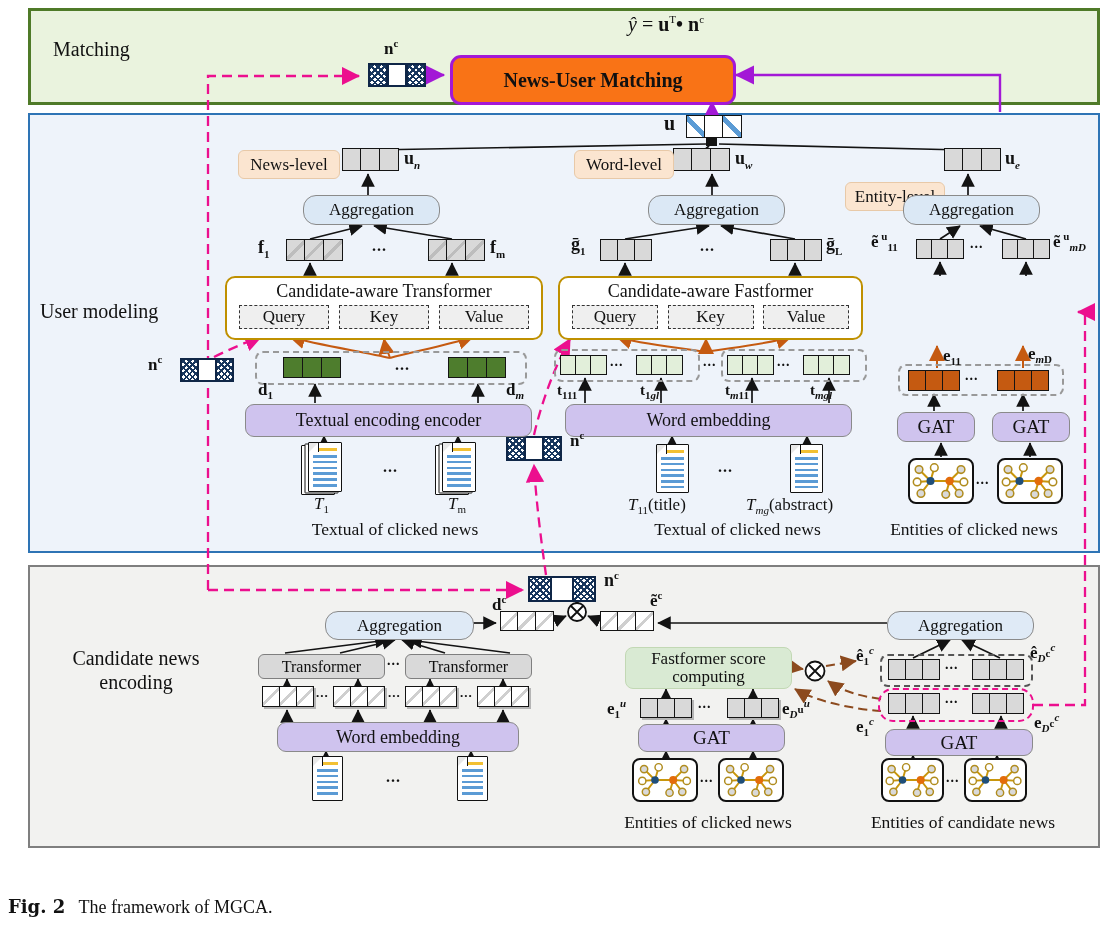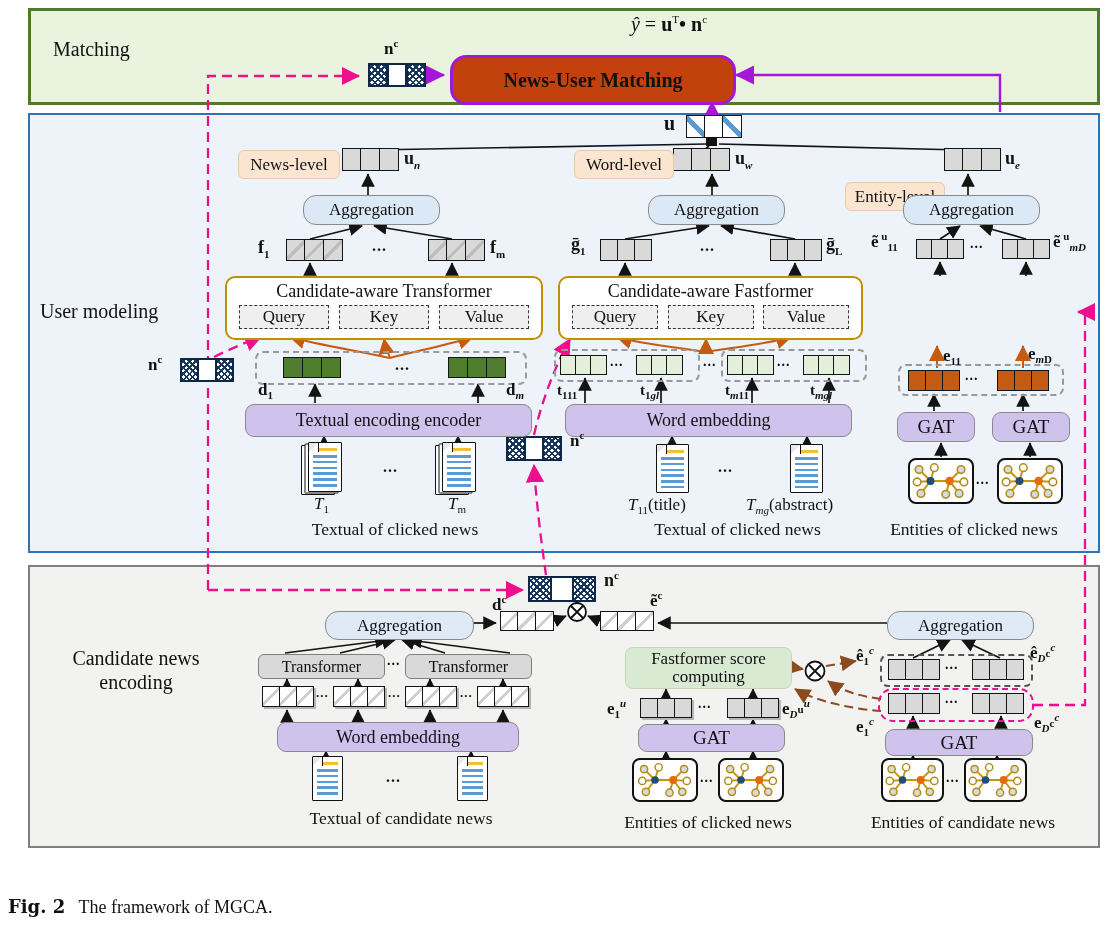--- a/index.html
+++ b/index.html
@@ -17,21 +17,21 @@
   .dots{position:absolute;z-index:12;font-size:16px;font-weight:bold;letter-spacing:1px;}
   .pill{position:absolute;z-index:11;background:#fbe5d0;border:1px solid #e8c9a8;border-radius:6px;display:flex;align-items:center;justify-content:center;font-size:17px;text-align:right;}
   .agg{position:absolute;z-index:11;background:#dbe8f5;border:1.6px solid #8a8a8a;border-radius:13px;display:flex;align-items:center;justify-content:center;font-size:17px;}
   .goldbox{position:absolute;z-index:11;background:#fff;border:2px solid #bf9000;border-radius:10px;box-sizing:border-box;text-align:center;}
   .goldbox .ttl{font-size:18px;margin-top:3px;}
   .qkvrow{display:flex;justify-content:space-between;padding:3px 12px 0 12px;}
   .qkv{border:1.8px dashed #333;background:#efefef;font-size:17px;text-align:center;padding:1px 0;box-sizing:border-box;}
   .purbox{position:absolute;z-index:11;background:#cfc3ee;border:1.6px solid #8a8a8a;border-radius:9px;display:flex;align-items:center;justify-content:center;font-size:18px;}
   .graybox{position:absolute;z-index:11;background:#d9d9d9;border:1.6px solid #7f7f7f;border-radius:6px;display:flex;align-items:center;justify-content:center;font-size:16px;}
   .greenbox{position:absolute;z-index:11;background:#d9ead3;border:1px solid #c2d8b4;border-radius:8px;text-align:center;font-size:17px;line-height:1.05;display:flex;flex-direction:column;align-items:center;justify-content:center;}
-  .numbox{position:absolute;z-index:11;background:#c2410c;border:3px solid #a318d6;border-radius:16px;display:flex;align-items:center;justify-content:center;font-weight:bold;font-size:20px;}
+  .numbox{position:absolute;z-index:11;background:#f97316;border:3px solid #a318d6;border-radius:11px;display:flex;align-items:center;justify-content:center;font-weight:bold;font-size:20px;}
   .dashbox{position:absolute;z-index:8;border:2px dashed #999;border-radius:8px;box-sizing:border-box;}
   .dashbox.dark{border-color:#555;}
   .pinkbox{position:absolute;z-index:8;border:2.6px dashed #ec0f8e;border-radius:15px;box-sizing:border-box;}
   .vec{position:absolute;z-index:10;display:flex;}
   .vec .c{flex:1;border:1.7px solid #141414;margin-left:-1.7px;background:#d9d9d9;}
   .vec .c:first-child{margin-left:0;}
   .vec-grayh .c{background:linear-gradient(135deg,transparent 44%,#bdbdbd 44% 56%,transparent 56%),#d9d9d9;}
   .vec-green .c{background:#4e7d2d;}
   .vec-lg .c{background:#e2efda;}
   .vec-orange .c{background:#c55a11;}
@@ -193,21 +193,21 @@
 
     <g stroke="#111" stroke-width="1.8">
       <circle cx="577" cy="612" r="9" fill="#fff"></circle>
       <path d="M571,606 L583,618 M583,606 L571,618"></path>
       <circle cx="815" cy="671" r="9.5" fill="#fff"></circle>
       <path d="M809,665 L821,677 M821,665 L809,677"></path>
     </g>
   </svg>
 
   <div class="seclab" style="left:53px;top:38px;">Matching</div>
-  <div class="lbl" style="left:569px;top:14px;width:200px;text-align:center;font-size:20px;font-weight:normal;z-index:12;"><i>ŷ</i> = <b>u</b><sup>T</sup><b>•</b> <b>n</b><sup>c</sup></div>
+  <div class="lbl" style="left:628px;top:14px;width:200px;text-align:left;font-size:20px;font-weight:normal;z-index:12;"><i>ŷ</i> = <b>u</b><sup>T</sup><b>•</b> <b>n</b><sup>c</sup></div>
   <div class="lbl" style="left:384px;top:38px;font-size:17px;"><b>n</b><sup>c</sup></div>
   <div class="vec vec-nc" style="left:368px;top:63px;width:58px;height:24px;">
       <span class="c"></span>
       <span class="c"></span>
       <span class="c"></span>
     </div>
   <div class="numbox" style="left:450px;top:55px;width:280px;height:44px;">News-User Matching</div>
 
   <div class="seclab" style="left:40px;top:300px;">User modeling</div>
 
@@ -535,21 +535,20 @@
       </div>
   </div>
   <div class="dots" style="left:386px;top:768px;">...</div>
   <div class="docstack" style="left:457px;top:756px;width:31px;height:45px;">
     <div class="sheet">
         <div class="fold"></div>
         <div class="yline"></div>
         <div class="blines"></div>
       </div>
   </div>
-  <div class="cap" style="left:266px;top:808px;width:270px;">Textual of candidate news</div>
 
   <div class="greenbox" style="left:625px;top:647px;width:165px;height:40px;">
     <div>Fastformer score</div>
     <div>computing</div>
   </div>
   <div class="lbl" style="left:607px;top:698px;font-size:17px;"><b>e</b><sub>1</sub><sup><i>u</i></sup></div>
   <div class="vec vec-sh" style="left:640px;top:698px;width:52px;height:20px;">
       <span class="c"></span>
       <span class="c"></span>
       <span class="c"></span>

